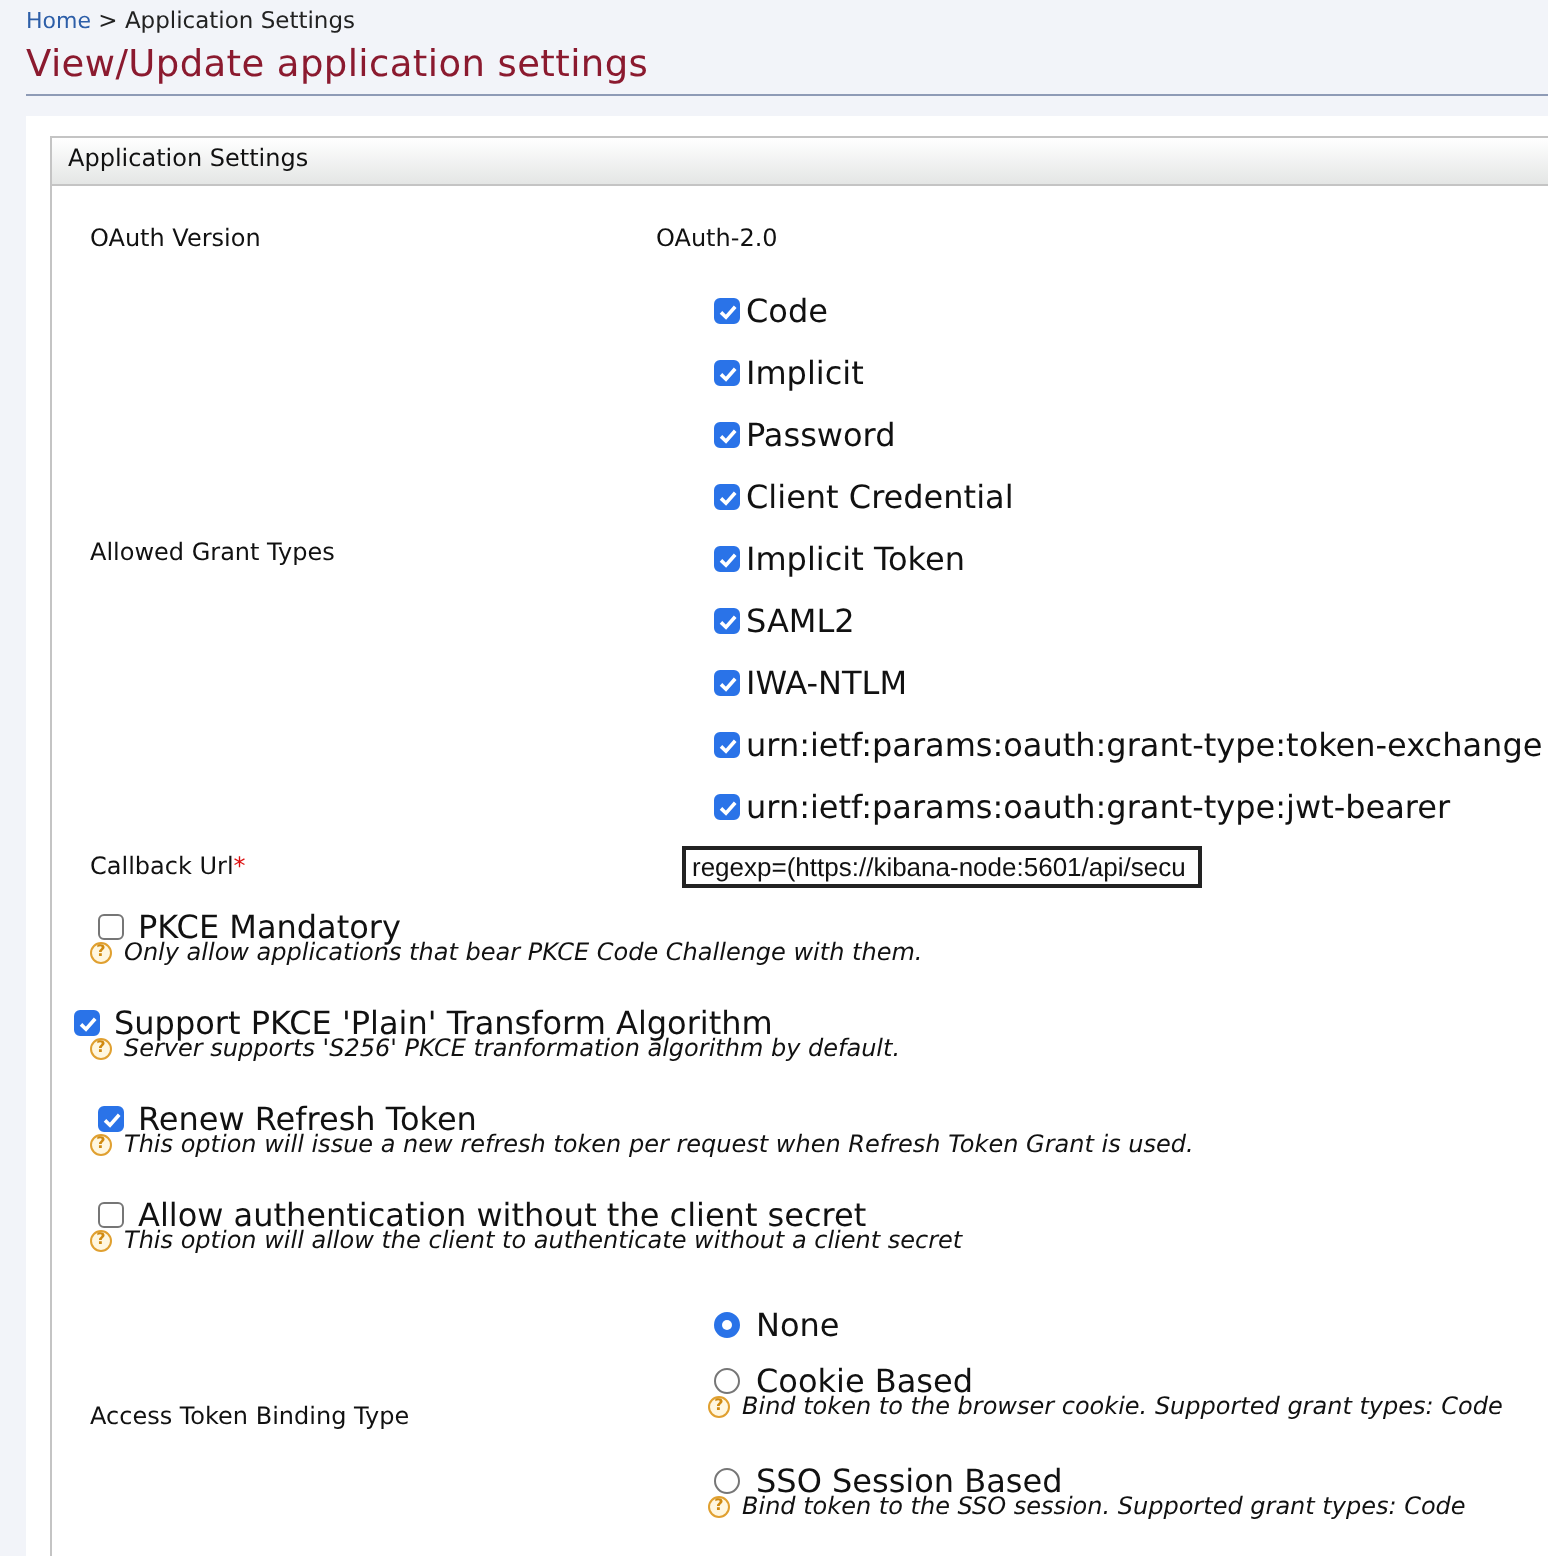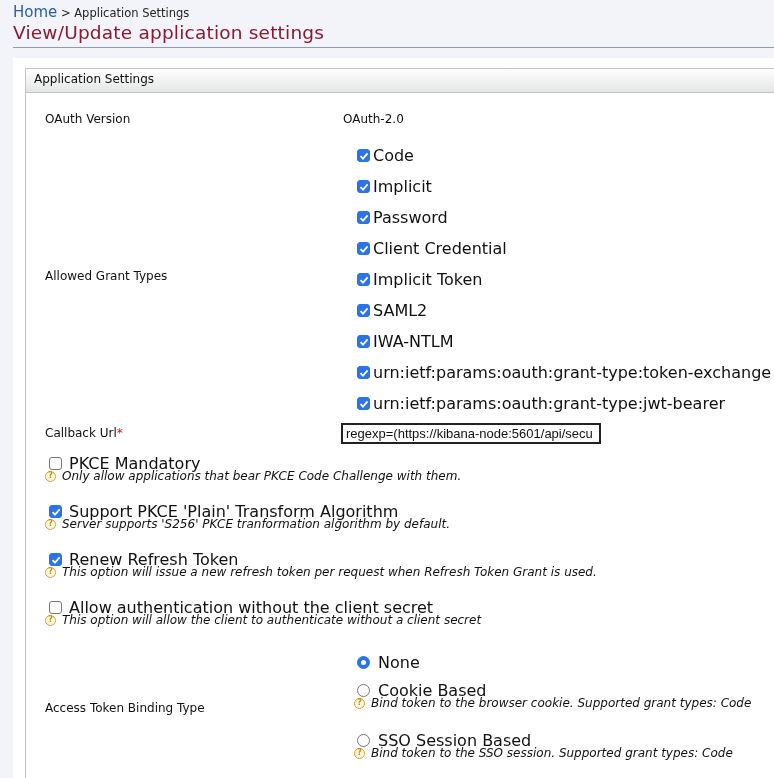--- a/index.html
+++ b/index.html
@@ -5,21 +5,21 @@
     * { box-sizing: border-box; }
     html, body { margin: 0; padding: 0; }
     body {
       width: 774px; height: 778px; overflow: hidden;
       background: #f2f4f9;
       font-family: "DejaVu Sans", sans-serif;
       font-size: 12px; color: #111;
       position: relative;
     }
     .breadcrumb { position: absolute; left: 13px; top: 3px; font-size: 11.5px; color: #222; }
-    .breadcrumb .home { color: #2d5ea8; font-size: 15px; }
+    .breadcrumb .home { color: #2d5ea8; font-size: 11px; }
     .page-title {
       position: absolute; left: 13px; top: 22px;
       font-size: 18.5px; color: #8b1a2f; letter-spacing: 0.2px;
     }
     .title-rule { position: absolute; left: 13px; right: 0; top: 47px; border-top: 1px solid #8e9bb6; }
     .content {
       position: absolute; left: 13px; top: 58px; width: 761px; height: 720px;
       background: #ffffff;
     }
     .panel {
@@ -28,21 +28,21 @@
       border-top: 1px solid #c4c4c4;
     }
     .panel-header {
       height: 24px; padding: 3px 0 0 8px;
       background: linear-gradient(#ffffff, #e4e6e5);
       border-bottom: 1px solid #c4c4c4;
       font-size: 12px; color: #111;
     }
     .label { position: absolute; left: 45px; font-size: 12px; color: #111; text-align: center; }
     .req { color: #d11; }
-    .value { position: absolute; left: 343px; font-size: 12px; }
+    .value { position: absolute; left: 328px; font-size: 12px; }
     .cb-row { position: absolute; display: flex; align-items: center; font-size: 16px; }
     .cb {
       width: 13px; height: 13px; border-radius: 3px; margin-right: 3px;
       display: inline-flex; align-items: center; justify-content: center; flex: none;
     }
     .cb.checked { background: #2a73e8; border: 1px solid #2a73e8; }
     .cb.unchecked { background: #fff; border: 1px solid #767676; }
     .cb svg { width: 10px; height: 10px; }
     .help-row { position: absolute; display: flex; align-items: center; font-style: italic; font-size: 12px; color: #111; }
     .help-icon {
@@ -165,21 +165,21 @@
 
 <div class="cb-row" style="left:49px;top:454px">
   <span class="cb unchecked" style="margin-right:7px"></span>
   <span>PKCE Mandatory</span>
 </div>
 <div class="help-row" style="left:45px;top:469px">
   <span class="help-icon">?</span>
   <span>Only allow applications that bear PKCE Code Challenge with them.</span>
 </div>
 
-<div class="cb-row" style="left:49px;top:502px">
+<div class="cb-row" style="left:37px;top:502px">
   <span class="cb checked" style="margin-right:7px">
       <svg viewBox="0 0 10 10">
         <path d="M1.5 5.2 L4 7.6 L8.6 2.4" stroke="#fff" stroke-width="1.8" fill="none"></path>
       </svg>
     </span>
   <span>Support PKCE 'Plain' Transform Algorithm</span>
 </div>
 <div class="help-row" style="left:45px;top:517px">
   <span class="help-icon">?</span>
   <span>Server supports 'S256' PKCE tranformation algorithm by default.</span>

